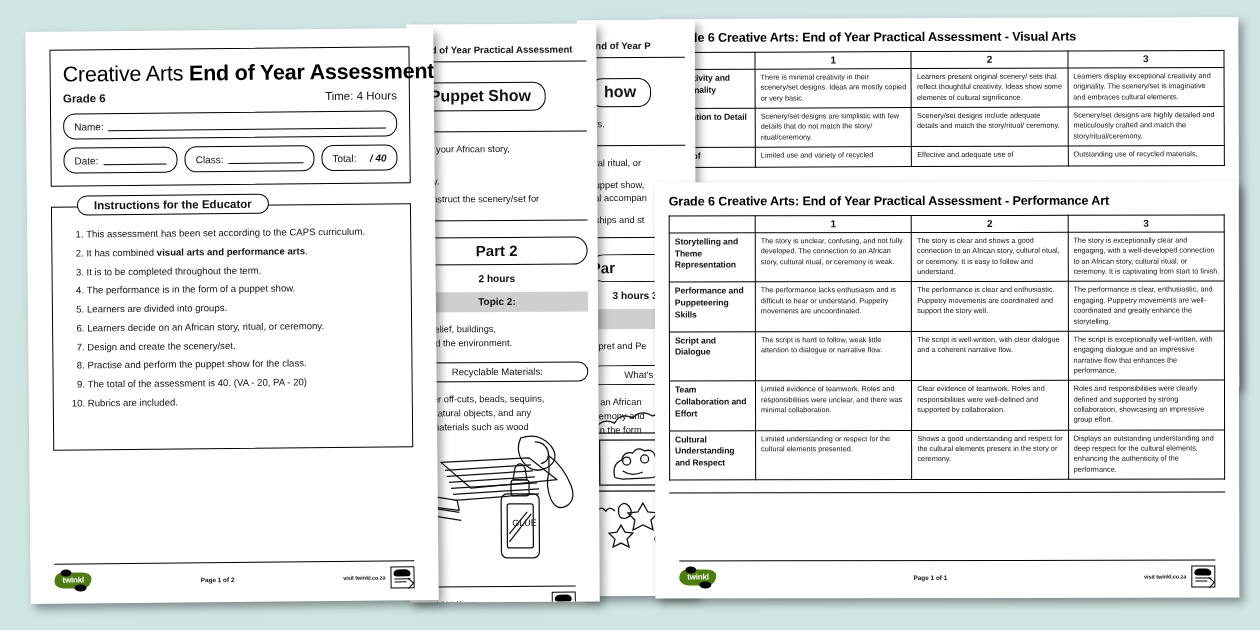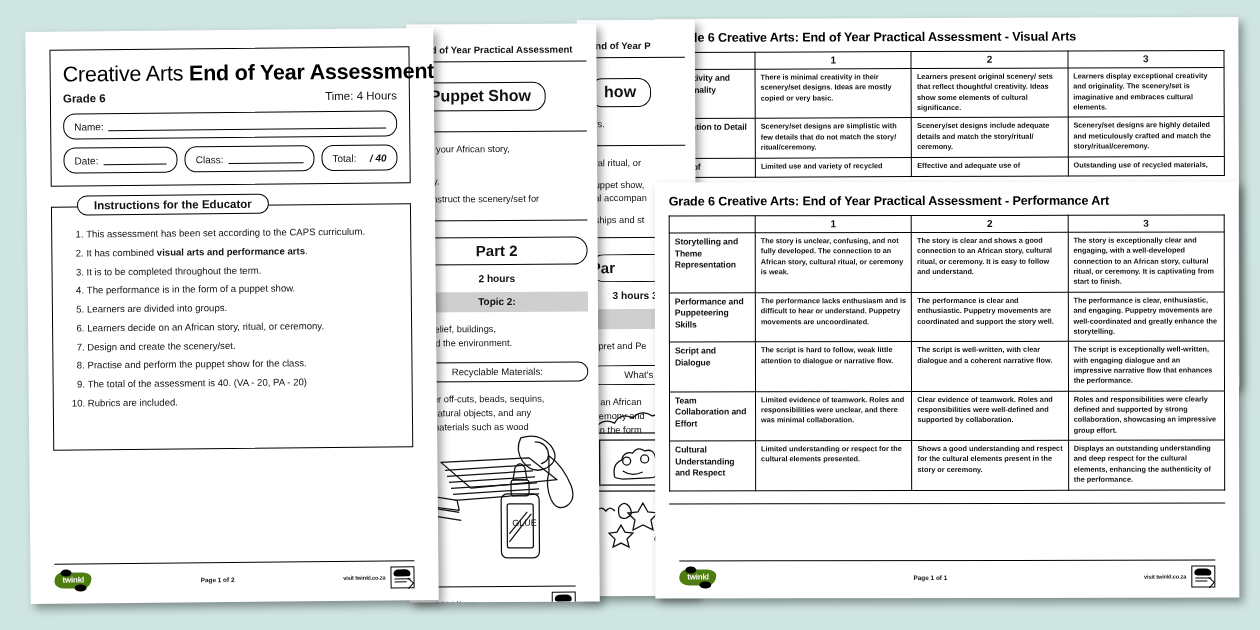--- a/index.html
+++ b/index.html
@@ -224,21 +224,21 @@
   table.rubric th.blank { width: 76px; border-bottom-width: 1.6px; }
   table.rubric th.num {
     text-align: center; font-size: 10px; font-weight: 700;
     padding: 2px 0 3px 0; border-bottom-width:1.6px;
   }
   table.rubric td.crit {
     width: 76px; font-size: 8.6px; font-weight: 700;
     line-height: 1.35; letter-spacing: -0.1px;
   }
   table.rubric td.desc {
-    font-size: 7.3px; line-height: 1.42; font-weight: bold;
+    font-size: 7.3px; line-height: 1.42;
   }
   .rub-totals {
     display: flex; align-items: baseline;
     font-size: 8.6px; font-weight: 700;
     margin-top: 7px; padding: 0 2px;
   }
   .rub-totals .t1 { margin-left: 158px; }
   .rub-totals .t2 { margin-left: 62px; }
   .rub-totals .t3 { margin-left: auto; }
   .gen-comment {

